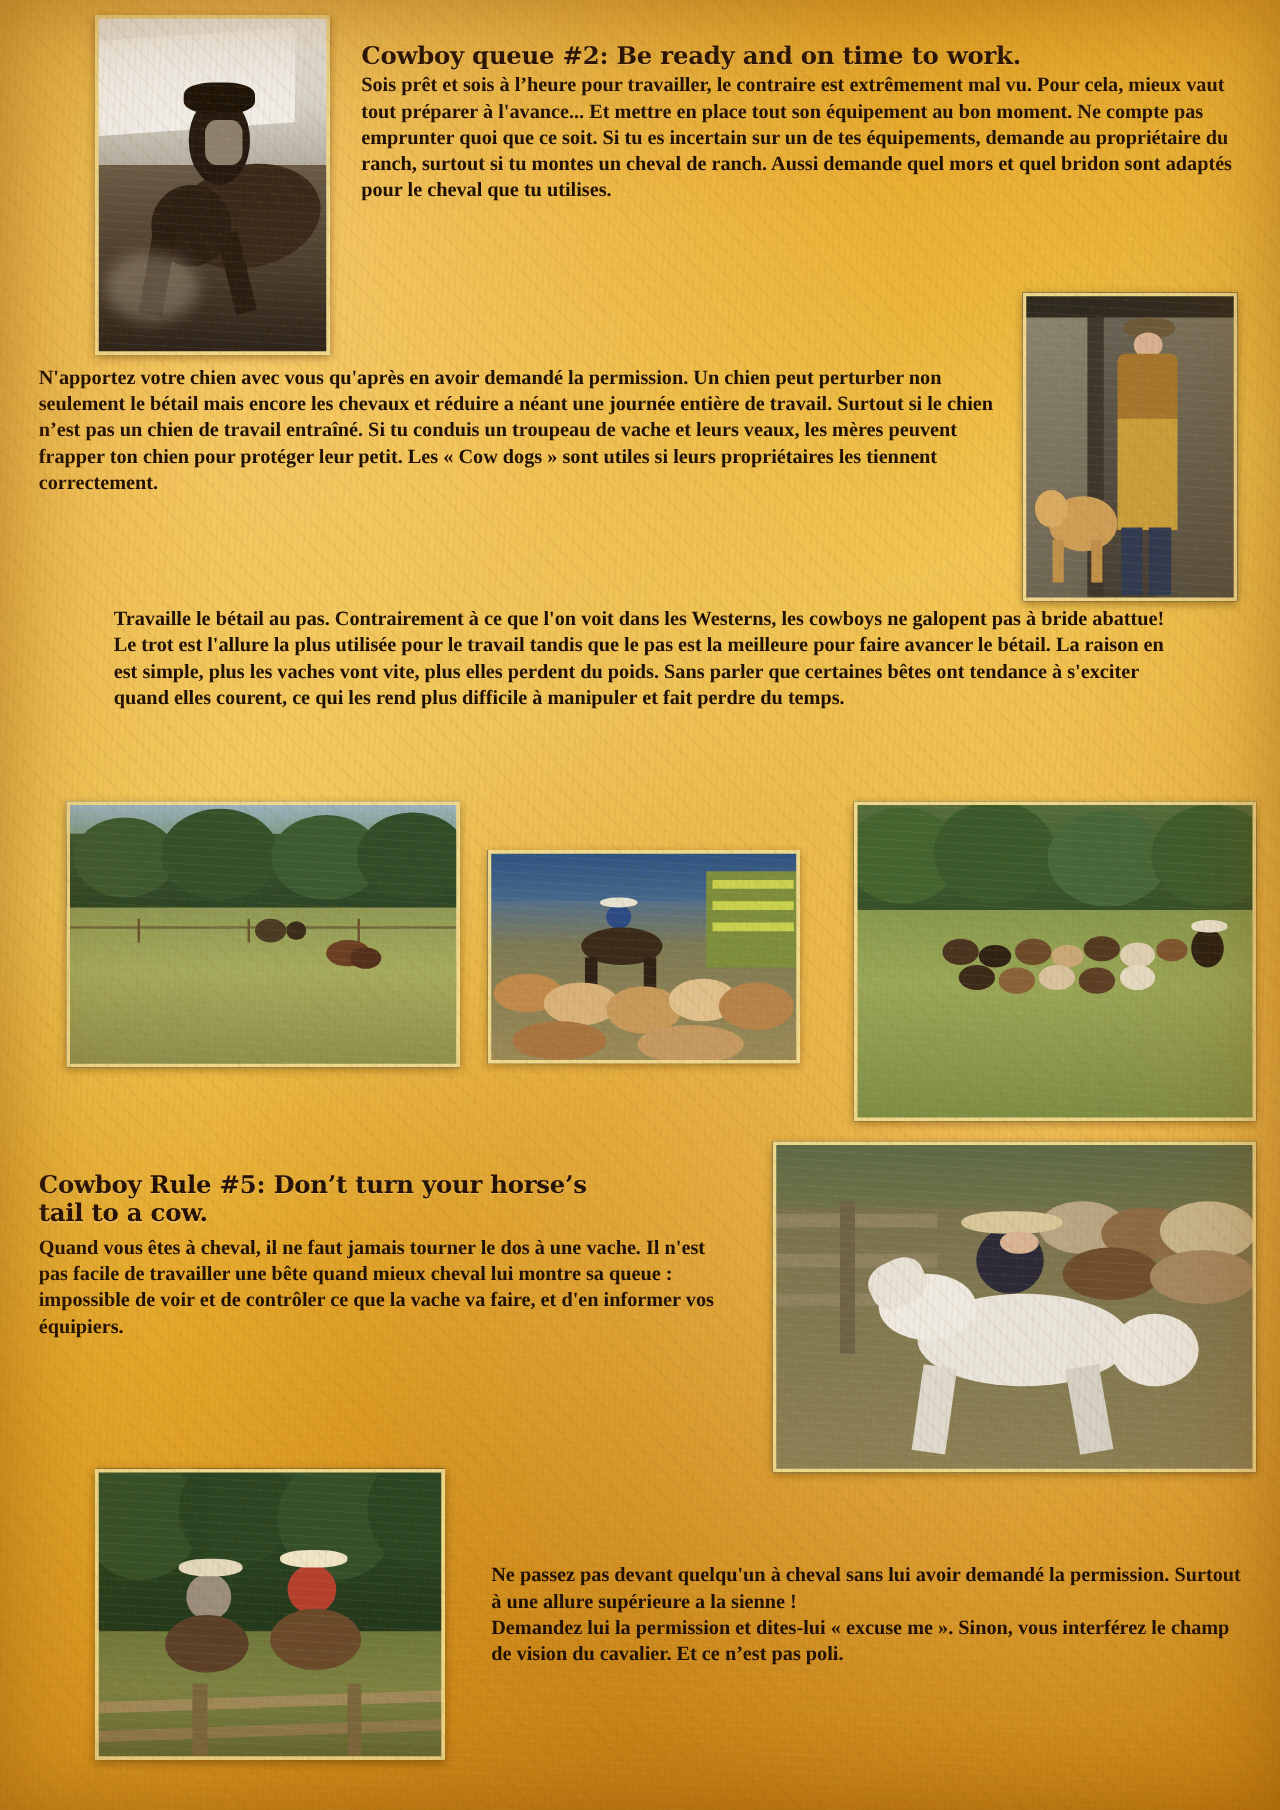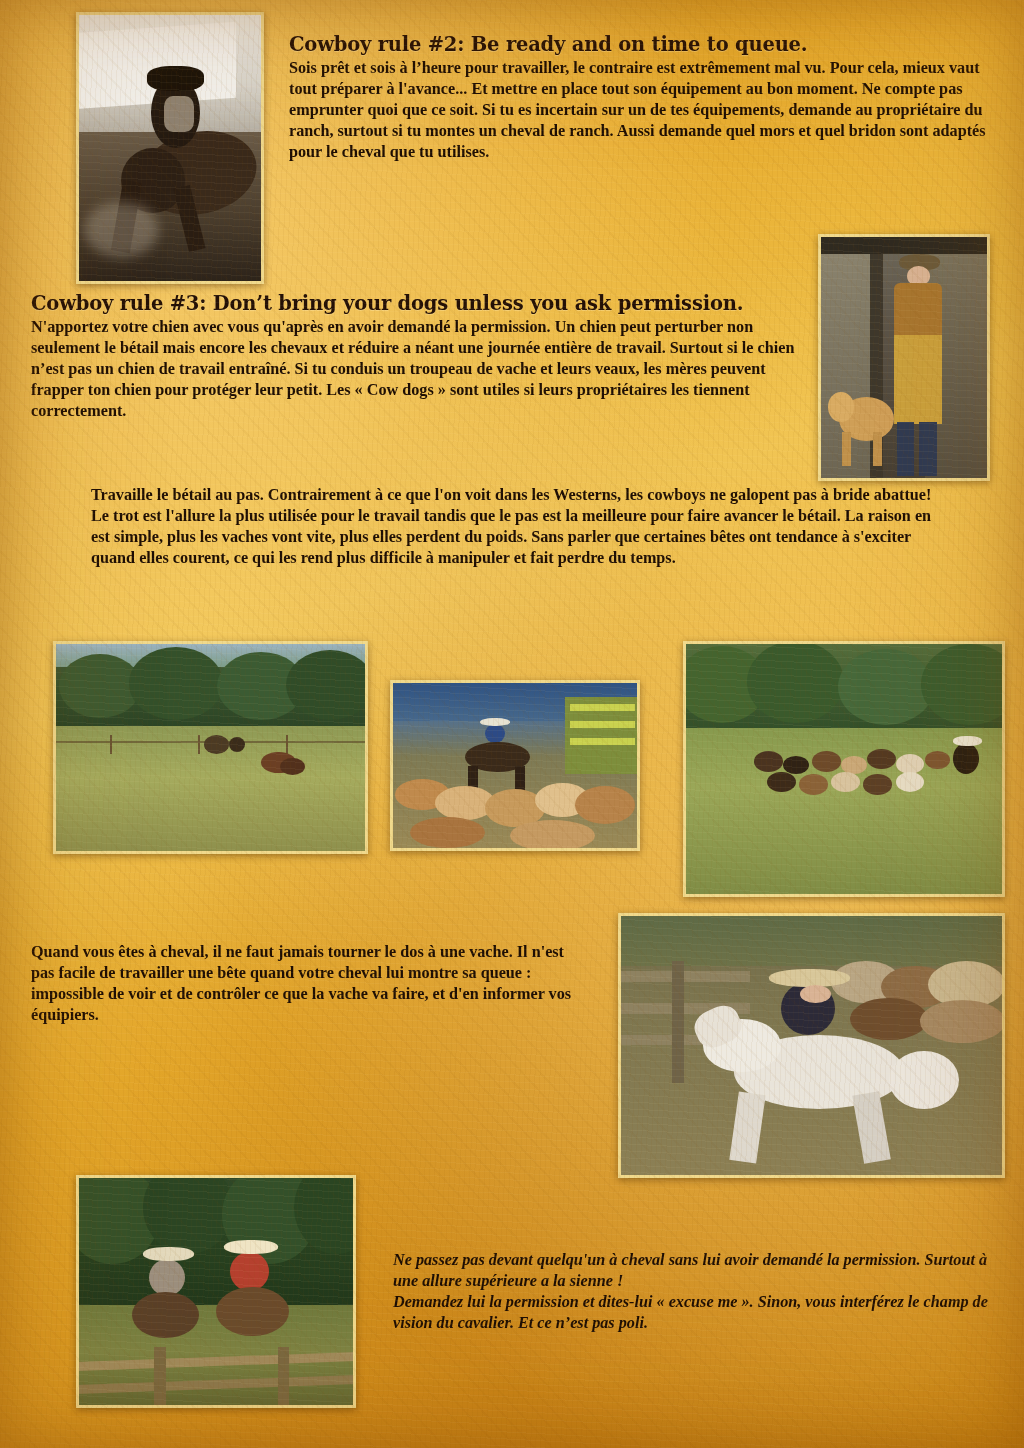--- a/index.html
+++ b/index.html
@@ -100,21 +100,21 @@
     <div class="blob" style="left:40%;top:24%;width:26%;height:26%;background:#241a11;"></div>
     <div style="position:absolute;left:38%;top:20%;width:30%;height:9%;background:#1a1209;border-radius:40%;"></div>
     <div style="position:absolute;left:47%;top:31%;width:16%;height:13%;background:#8e8271;border-radius:30%;"></div>
 
     <div class="blob" style="left:4%;top:70%;width:40%;height:20%;background:rgba(200,188,168,0.35);filter:blur(6px);"></div>
     <div style="position:absolute;left:6%;bottom:5%;width:60%;height:10px;color:#d9d2c4;font-size:8px;font-family:'Liberation Serif',serif;"></div>
     <div class="frame"></div>
   </div>
 
   <div class="block" style="left:289px; top:33px; width:704px;">
-    <h2 class="heading">Cowboy rule #2: Be ready and on time to queue.</h2>
+    <h2 class="heading">Cowboy queue #2: Be ready and on time to work.</h2>
     <p class="body-text">Sois prêt et sois à l’heure pour travailler,  le contraire est extrêmement mal vu. Pour cela, mieux vaut tout préparer à l'avance... Et mettre en place tout son équipement au bon moment. Ne compte pas emprunter quoi que ce soit. Si tu es incertain sur un de tes équipements, demande au propriétaire du ranch, surtout si tu montes un cheval de ranch. Aussi demande quel mors et quel bridon sont adaptés pour le cheval que tu utilises.</p>
   </div>
 
   <div class="photo" style="left:818px; top:234px; width:172px; height:247px;">
     <div style="position:absolute;inset:0;background:linear-gradient(180deg,#6f6a5c 0%,#5a5347 40%,#463f33 100%);"></div>
 
     <div style="position:absolute;left:0;top:0;width:30%;height:100%;background:linear-gradient(180deg,#8c8570 0%,#6c6553 100%);"></div>
     <div style="position:absolute;left:30%;top:0;width:8%;height:100%;background:#3e382c;"></div>
     <div style="position:absolute;left:62%;top:0;width:38%;height:100%;background:linear-gradient(180deg,#7c7560 0%,#564f40 100%);"></div>
     <div style="position:absolute;left:0;top:0;width:100%;height:8%;background:#2f2a20;"></div>
@@ -127,21 +127,20 @@
     <div style="position:absolute;left:59%;top:76%;width:10%;height:22%;background:#2f3a52;"></div>
 
     <div class="blob" style="left:12%;top:66%;width:32%;height:18%;background:#cf9f57;"></div>
     <div class="blob" style="left:6%;top:64%;width:15%;height:12%;background:#d9ab62;"></div>
     <div style="position:absolute;left:14%;top:80%;width:5%;height:14%;background:#c0914b;"></div>
     <div style="position:absolute;left:32%;top:80%;width:5%;height:14%;background:#c0914b;"></div>
     <div class="frame"></div>
   </div>
 
   <div class="block" style="left:31px; top:292px; width:766px;">
-    <h2 class="heading">Cowboy rule #3: Don’t bring your dogs unless you ask permission.</h2>
     <p class="body-text">N'apportez votre chien avec vous qu'après en avoir demandé la permission. Un chien peut perturber non seulement le bétail mais encore les chevaux et réduire a néant une journée entière de travail. Surtout si le chien n’est pas un chien de travail entraîné. Si tu conduis un troupeau de vache et leurs veaux, les mères peuvent frapper ton chien pour protéger leur petit. Les « Cow dogs » sont utiles si leurs propriétaires les tiennent correctement.</p>
   </div>
 
   <div class="block" style="left:91px; top:485px; width:858px;">
     <p class="body-text">Travaille le bétail au pas. Contrairement à ce que l'on voit dans les Westerns,  les cowboys ne galopent pas à bride abattue! Le trot est l'allure la plus utilisée pour le travail tandis que le pas est la meilleure pour faire avancer le bétail. La raison en est simple, plus les vaches vont vite, plus elles perdent du poids. Sans parler que certaines bêtes ont tendance à s'exciter quand elles courent, ce qui les rend plus difficile à manipuler et fait perdre du temps.</p>
   </div>
 
   <div class="photo" style="left:53px; top:641px; width:315px; height:213px;">
     <div class="treeline" style="top:0;height:40%;background:linear-gradient(180deg,#4a5f3a 0%,#35502c 60%,#2c4526 100%);"></div>
     <div style="position:absolute;left:0;top:0;width:100%;height:12%;background:linear-gradient(180deg,#9fb6c7,#7d9d8a);"></div>
@@ -207,21 +206,22 @@
     <div class="blob" style="left:46%;top:51%;width:9%;height:8%;background:#d8c39e;"></div>
     <div class="blob" style="left:56%;top:52%;width:9%;height:8%;background:#5c4026;"></div>
     <div class="blob" style="left:66%;top:51%;width:9%;height:8%;background:#e6dcc4;"></div>
 
     <div class="blob" style="left:84%;top:40%;width:8%;height:12%;background:#2b2013;"></div>
     <div style="position:absolute;left:84%;top:37%;width:9%;height:4%;background:#ece6d2;border-radius:45%;"></div>
     <div class="frame"></div>
   </div>
 
   <div class="block" style="left:31px; top:936px; width:560px;">
-    <p class="body-text" style="margin-top:6px;">Quand vous êtes à cheval, il ne faut jamais tourner le dos à une vache. Il n'est pas facile de travailler une bête quand votre cheval lui montre sa queue : impossible de voir et de contrôler ce que la vache va faire,  et d'en informer vos équipiers.</p>
+    <h2 class="heading" style="max-width:480px;">Cowboy Rule #5: Don’t turn your horse’s tail to a cow.</h2>
+    <p class="body-text" style="margin-top:6px;">Quand vous êtes à cheval, il ne faut jamais tourner le dos à une vache. Il n'est pas facile de travailler une bête quand mieux cheval lui montre sa queue : impossible de voir et de contrôler ce que la vache va faire,  et d'en informer vos équipiers.</p>
   </div>
 
   <div class="photo" style="left:618px; top:913px; width:387px; height:265px;">
     <div style="position:absolute;inset:0;background:linear-gradient(180deg,#6f6a4a 0%,#7d7650 35%,#8c8055 100%);"></div>
     <div style="position:absolute;left:0;top:0;width:100%;height:20%;background:linear-gradient(180deg,#5d6a46,#6d7249);"></div>
 
     <div class="blob" style="left:55%;top:18%;width:18%;height:16%;background:#b9a684;"></div>
     <div class="blob" style="left:68%;top:20%;width:18%;height:16%;background:#8d6c46;"></div>
     <div class="blob" style="left:80%;top:18%;width:20%;height:18%;background:#c9b78f;"></div>
     <div class="blob" style="left:60%;top:32%;width:20%;height:16%;background:#6f4e2e;"></div>
@@ -262,19 +262,19 @@
     <div style="position:absolute;left:24%;top:31%;width:18%;height:6%;background:#e3d9bc;border-radius:45%;"></div>
     <div class="blob" style="left:20%;top:50%;width:24%;height:20%;background:#5a4028;"></div>
 
     <div class="blob" style="left:55%;top:33%;width:14%;height:17%;background:#b5402e;"></div>
     <div style="position:absolute;left:53%;top:28%;width:19%;height:6%;background:#efe4c4;border-radius:45%;"></div>
     <div class="blob" style="left:50%;top:48%;width:26%;height:21%;background:#6a4b2c;"></div>
     <div class="frame"></div>
   </div>
 
   <div class="block" style="left:393px; top:1250px; width:604px;">
-    <p class="body-text" style="white-space:pre-line;font-style:italic;">Ne passez pas devant quelqu'un à cheval sans lui avoir demandé la permission. Surtout à une allure supérieure a la sienne !
+    <p class="body-text" style="white-space:pre-line;">Ne passez pas devant quelqu'un à cheval sans lui avoir demandé la permission. Surtout à une allure supérieure a la sienne !
 Demandez lui la permission et dites-lui « excuse me ». Sinon, vous interférez le champ de vision du cavalier. Et ce n’est pas poli.</p>
   </div>
 
   <div id="grain"></div>
   <div id="edge"></div>
 </div>
 
 </body></html>

